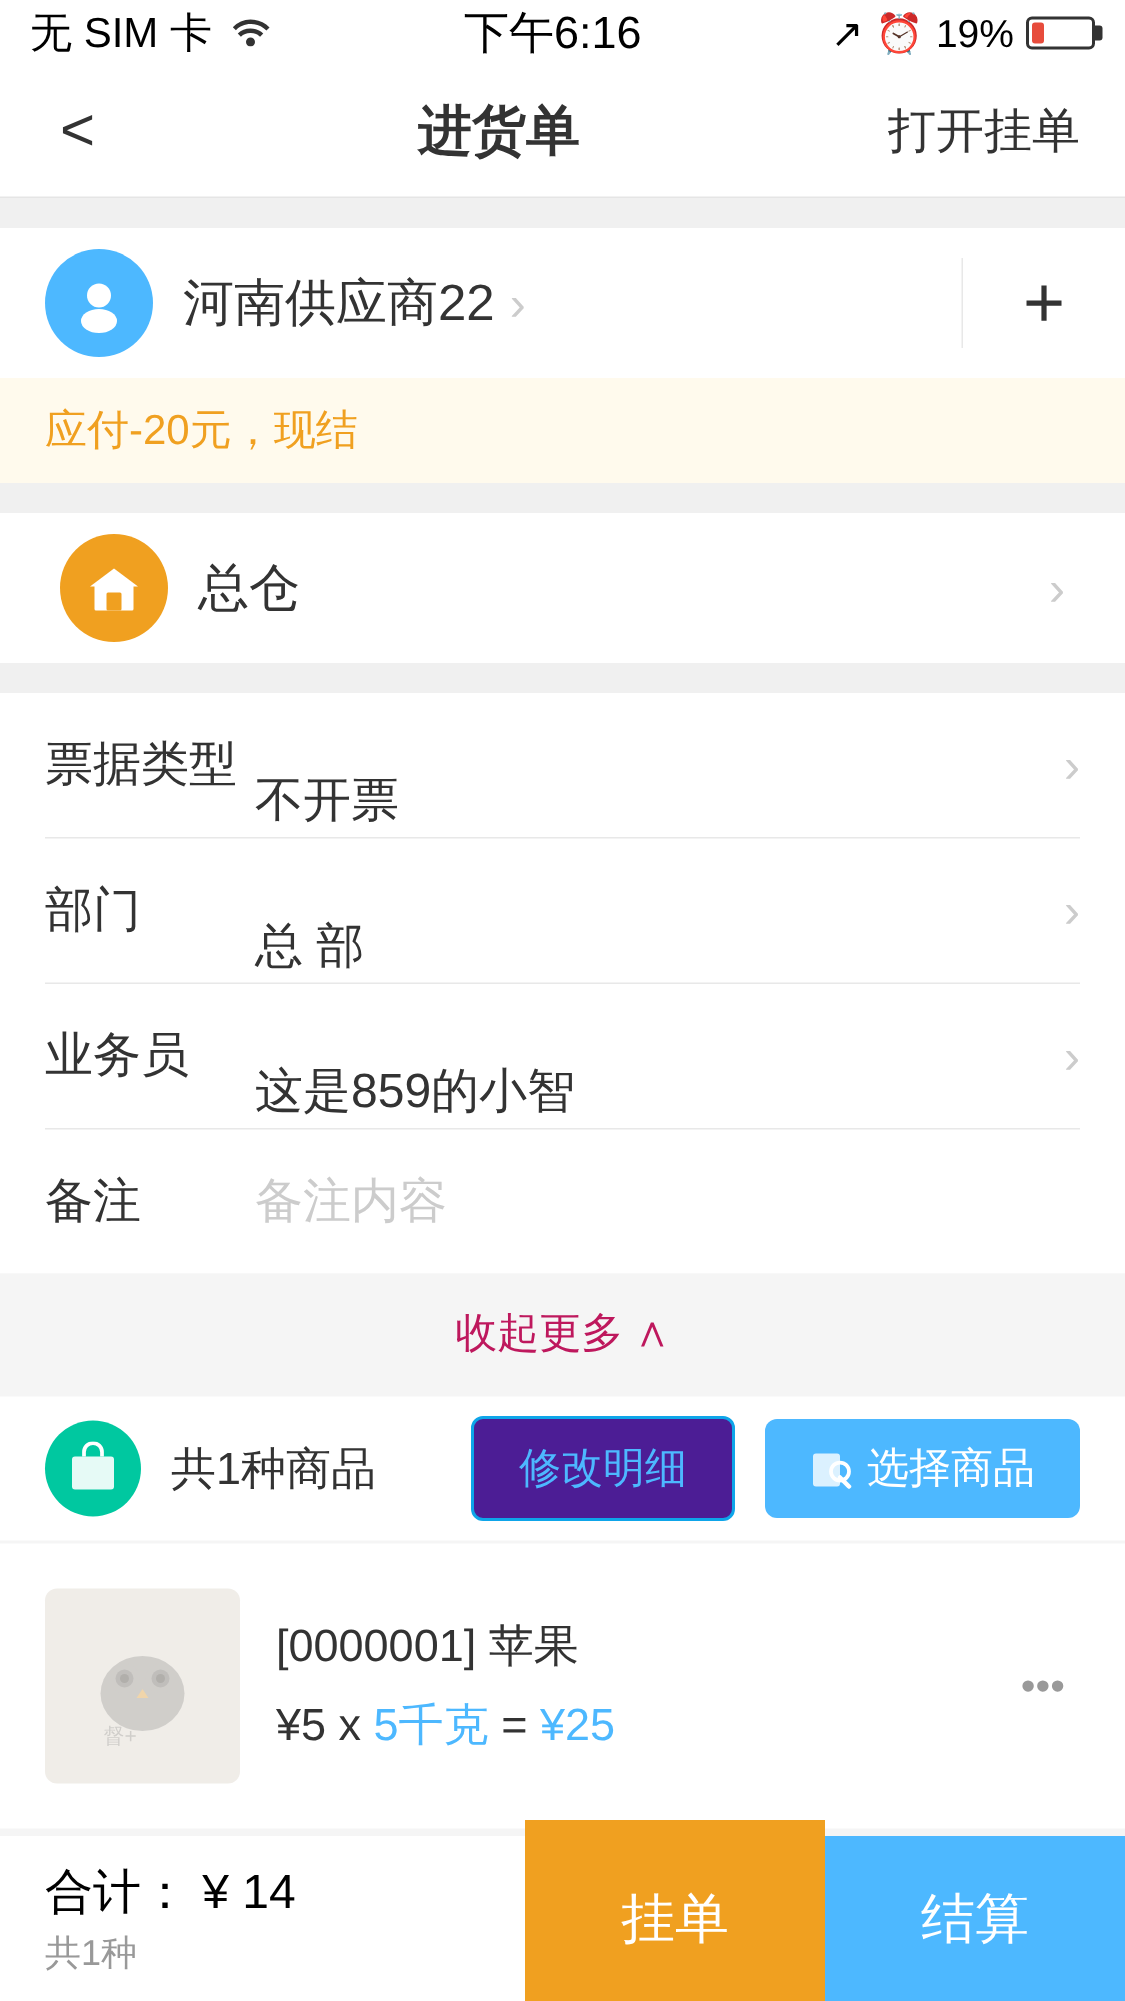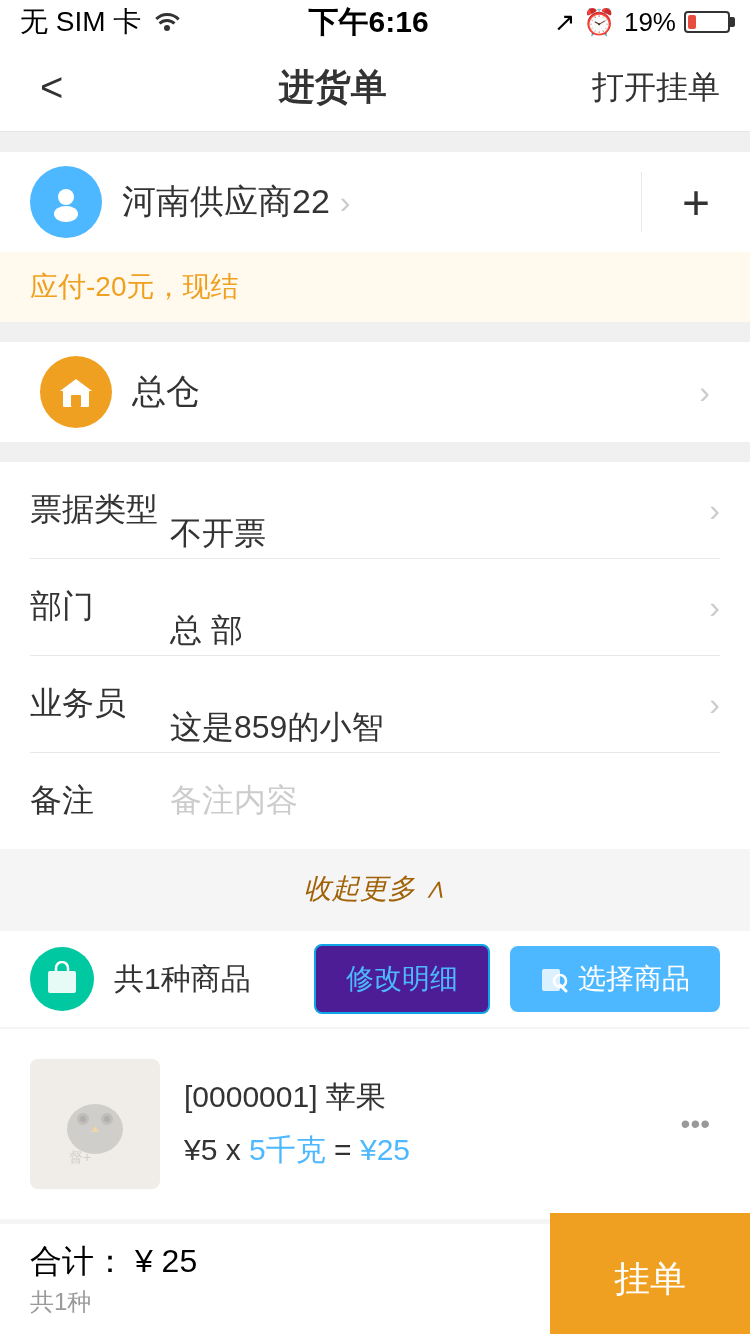--- a/index.html
+++ b/index.html
@@ -18,21 +18,21 @@
       background: #fff;
       height: 44px;
       display: flex;
       align-items: center;
       justify-content: space-between;
       padding: 0 20px;
       font-size: 28px;
       font-weight: 500;
     }
     .status-left { display: flex; align-items: center; gap: 10px; justify-content: center; }
-    .status-center { font-size: 30px; font-weight: 700; }
+    .status-center { font-size: 30px; font-weight: 400; }
     .status-right { display: flex; align-items: center; gap: 8px; font-size: 26px; }
     .battery-icon {
       width: 46px; height: 22px; border: 2px solid #333; border-radius: 4px; position: relative; display: inline-block;
     }
     .battery-icon::after {
       content: ''; position: absolute; right: -7px; top: 50%; transform: translateY(-50%);
       width: 5px; height: 10px; background: #333; border-radius: 0 2px 2px 0;
     }
     .battery-fill {
       position: absolute; left: 2px; top: 2px; bottom: 2px; width: 18%; background: #e74c3c; border-radius: 2px;
@@ -168,22 +168,21 @@
     .collapse-bar {
       background: #f5f5f5;
       height: 80px;
       display: flex;
       align-items: center;
       justify-content: center;
       cursor: pointer;
     }
     .collapse-text {
       font-size: 28px;
-      color: #a16207;
-      font-style: italic;
+      color: #be185d;
     }
 
     
     .product-header {
       background: #fff;
       display: flex;
       align-items: center;
       padding: 0 30px;
       height: 96px;
       gap: 20px;
@@ -426,18 +425,19 @@
   </div>
   <div class="more-btn">•••</div>
 </div>
 
 <div style="height: 110px;"></div>
 
 <div class="bottom-bar">
   <div class="total-section">
     <div>
       <span>合计：</span>
-      <span>¥ 25</span>
+      <span>¥ 14</span>
     </div>
     <div class="total-count">共1种</div>
   </div>
   <div class="hang-btn">挂单</div>
+  <div class="settle-btn">结算</div>
 </div>
 
 </body></html>

